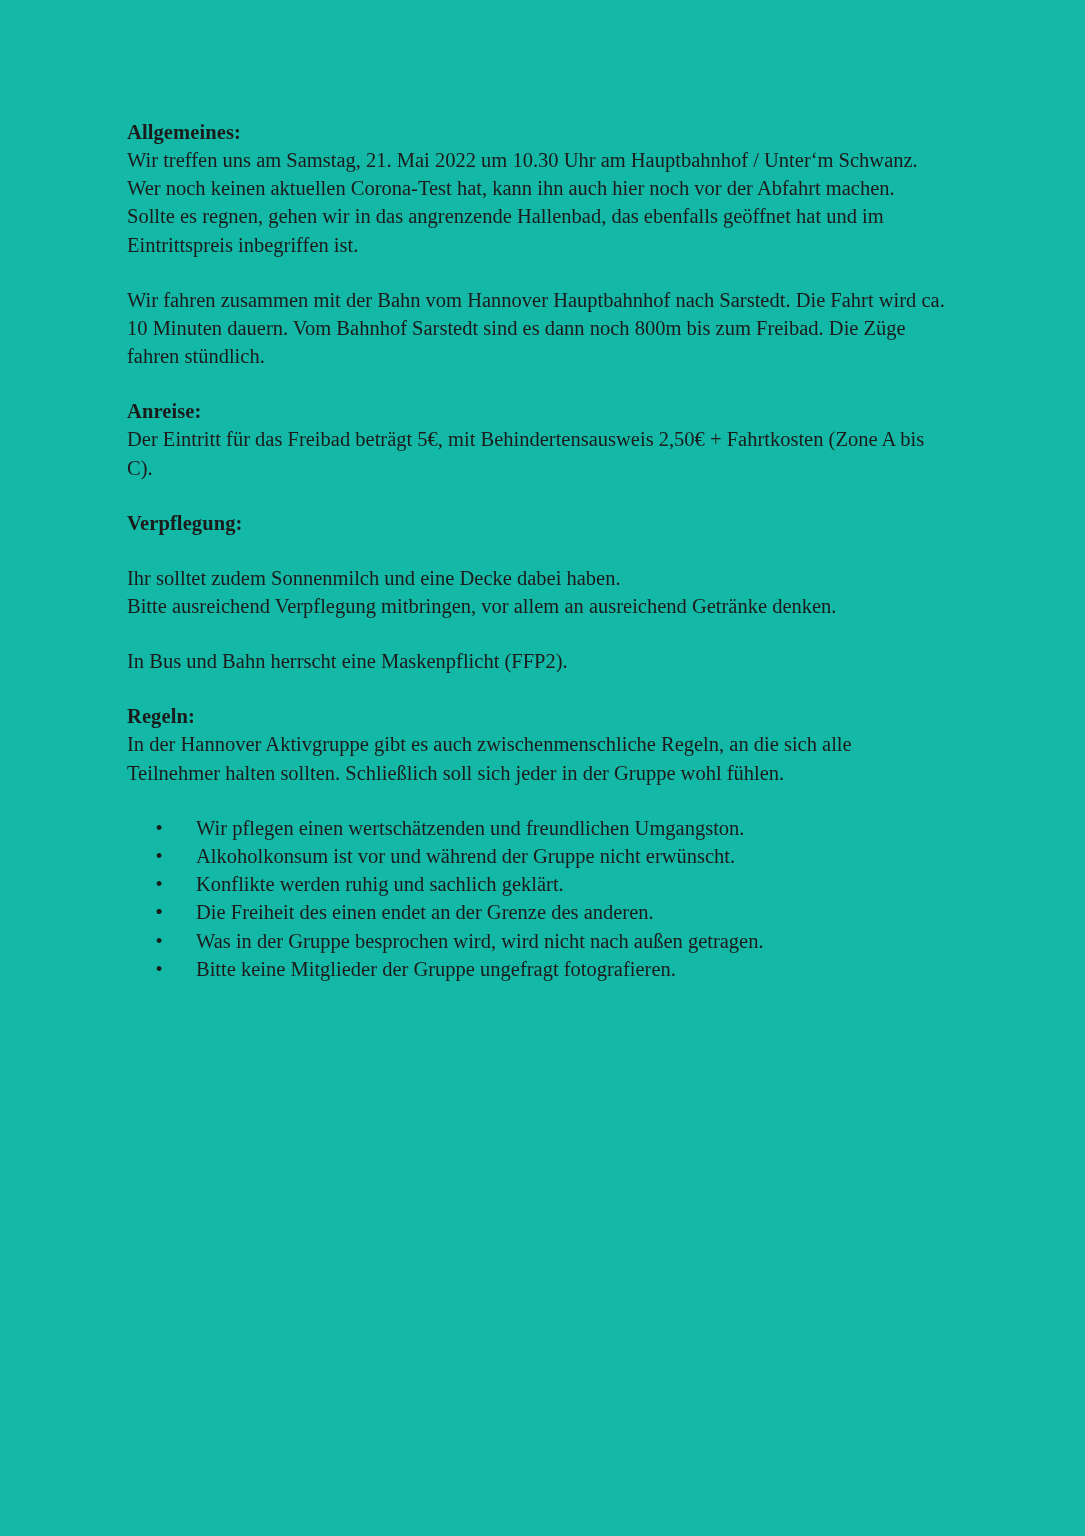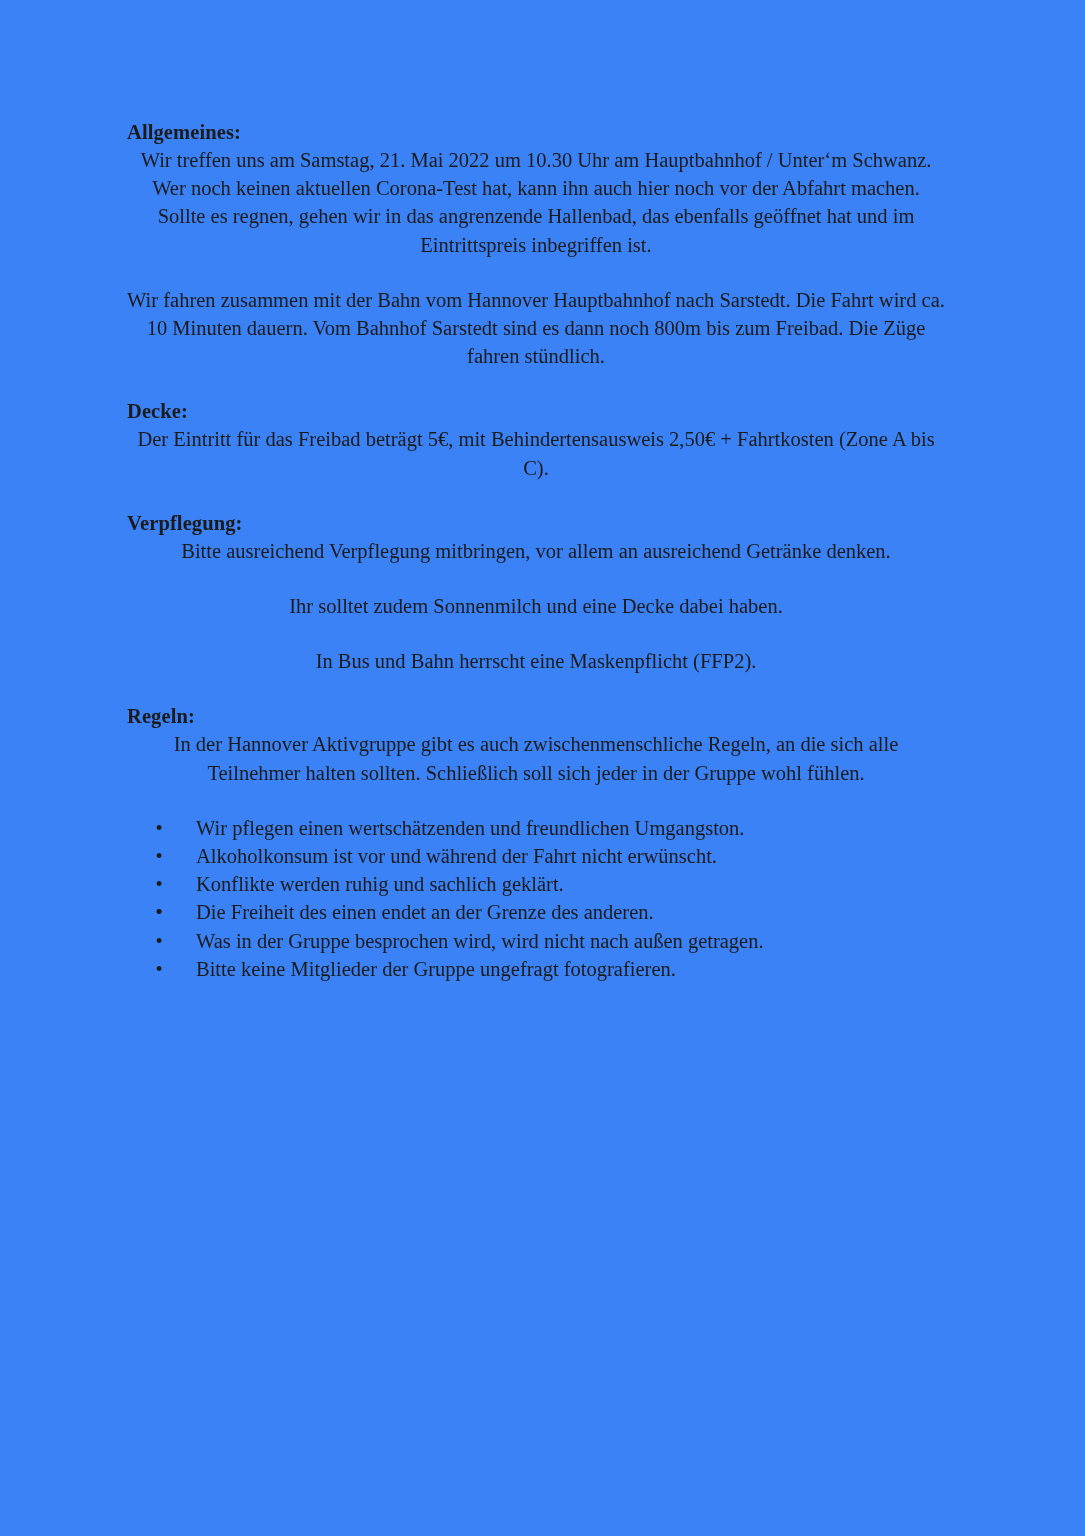--- a/index.html
+++ b/index.html
@@ -15,21 +15,21 @@
     color: #1b1b1b;
     -webkit-font-smoothing: antialiased;
     overflow: hidden;
   }
 
   
   .page {
     position: relative;
     width: 1085px;
     height: 1536px;
-    background: #3b82f6;
+    background: #14b8a6;
     box-sizing: border-box;
   }
 
   .doc-body {
     position: absolute;
     left: 127px;
     top: 118px;
     width: 818px;
   }
 
@@ -47,21 +47,21 @@
     font-weight: bold;
     letter-spacing: 0.1px;
     margin: 0;
   }
 
   .para {
     font-size: 20.5px;
     line-height: 28.2px;
     font-weight: normal;
     margin: 0;
-    text-align: center;
+    text-align: left;
     hyphens: none;
   }
 
   
   .para.spaced {
     margin-top: 27px;
   }
 
   
   .rules-list {
@@ -96,46 +96,46 @@
     <section class="section">
       <h2 class="heading">Allgemeines:</h2>
       <p class="para">Wir treffen uns am Samstag, 21. Mai 2022 um 10.30 Uhr am Hauptbahnhof / Unter‘m Schwanz. Wer noch keinen aktuellen Corona-Test hat, kann ihn auch hier noch vor der Abfahrt machen. Sollte es regnen, gehen wir in das angrenzende Hallenbad, das ebenfalls geöffnet hat und im Eintrittspreis inbegriffen ist.</p>
     </section>
 
     <section class="section">
       <p class="para">Wir fahren zusammen mit der Bahn vom Hannover Hauptbahnhof nach Sarstedt. Die Fahrt wird ca. 10 Minuten dauern. Vom Bahnhof Sarstedt sind es dann noch 800m bis zum Freibad. Die Züge fahren stündlich.</p>
     </section>
 
     <section class="section">
-      <h2 class="heading">Decke:</h2>
+      <h2 class="heading">Anreise:</h2>
       <p class="para">Der Eintritt für das Freibad beträgt 5€, mit Behindertensausweis 2,50€ + Fahrtkosten (Zone A bis C).</p>
     </section>
 
     <section class="section">
       <h2 class="heading">Verpflegung:</h2>
+      <p class="para spaced">Ihr solltet zudem Sonnenmilch und eine Decke dabei haben.</p>
       <p class="para">Bitte ausreichend Verpflegung mitbringen, vor allem an ausreichend Getränke denken.</p>
-      <p class="para spaced">Ihr solltet zudem Sonnenmilch und eine Decke dabei haben.</p>
     </section>
 
     <section class="section">
       <p class="para">In Bus und Bahn herrscht eine Maskenpflicht (FFP2).</p>
     </section>
 
     <section class="section">
       <h2 class="heading">Regeln:</h2>
       <p class="para">In der Hannover Aktivgruppe gibt es auch zwischenmenschliche Regeln, an die sich alle Teilnehmer halten sollten. Schließlich soll sich jeder in der Gruppe wohl fühlen.</p>
 
       <ul class="rules-list">
         <li>
           <span class="bullet">•</span>
           <span>Wir pflegen einen wertschätzenden und freundlichen Umgangston.</span>
         </li>
         <li>
           <span class="bullet">•</span>
-          <span>Alkoholkonsum ist vor und während der Fahrt nicht erwünscht.</span>
+          <span>Alkoholkonsum ist vor und während der Gruppe nicht erwünscht.</span>
         </li>
         <li>
           <span class="bullet">•</span>
           <span>Konflikte werden ruhig und sachlich geklärt.</span>
         </li>
         <li>
           <span class="bullet">•</span>
         </li>
         <li>
           <span class="bullet">•</span>

